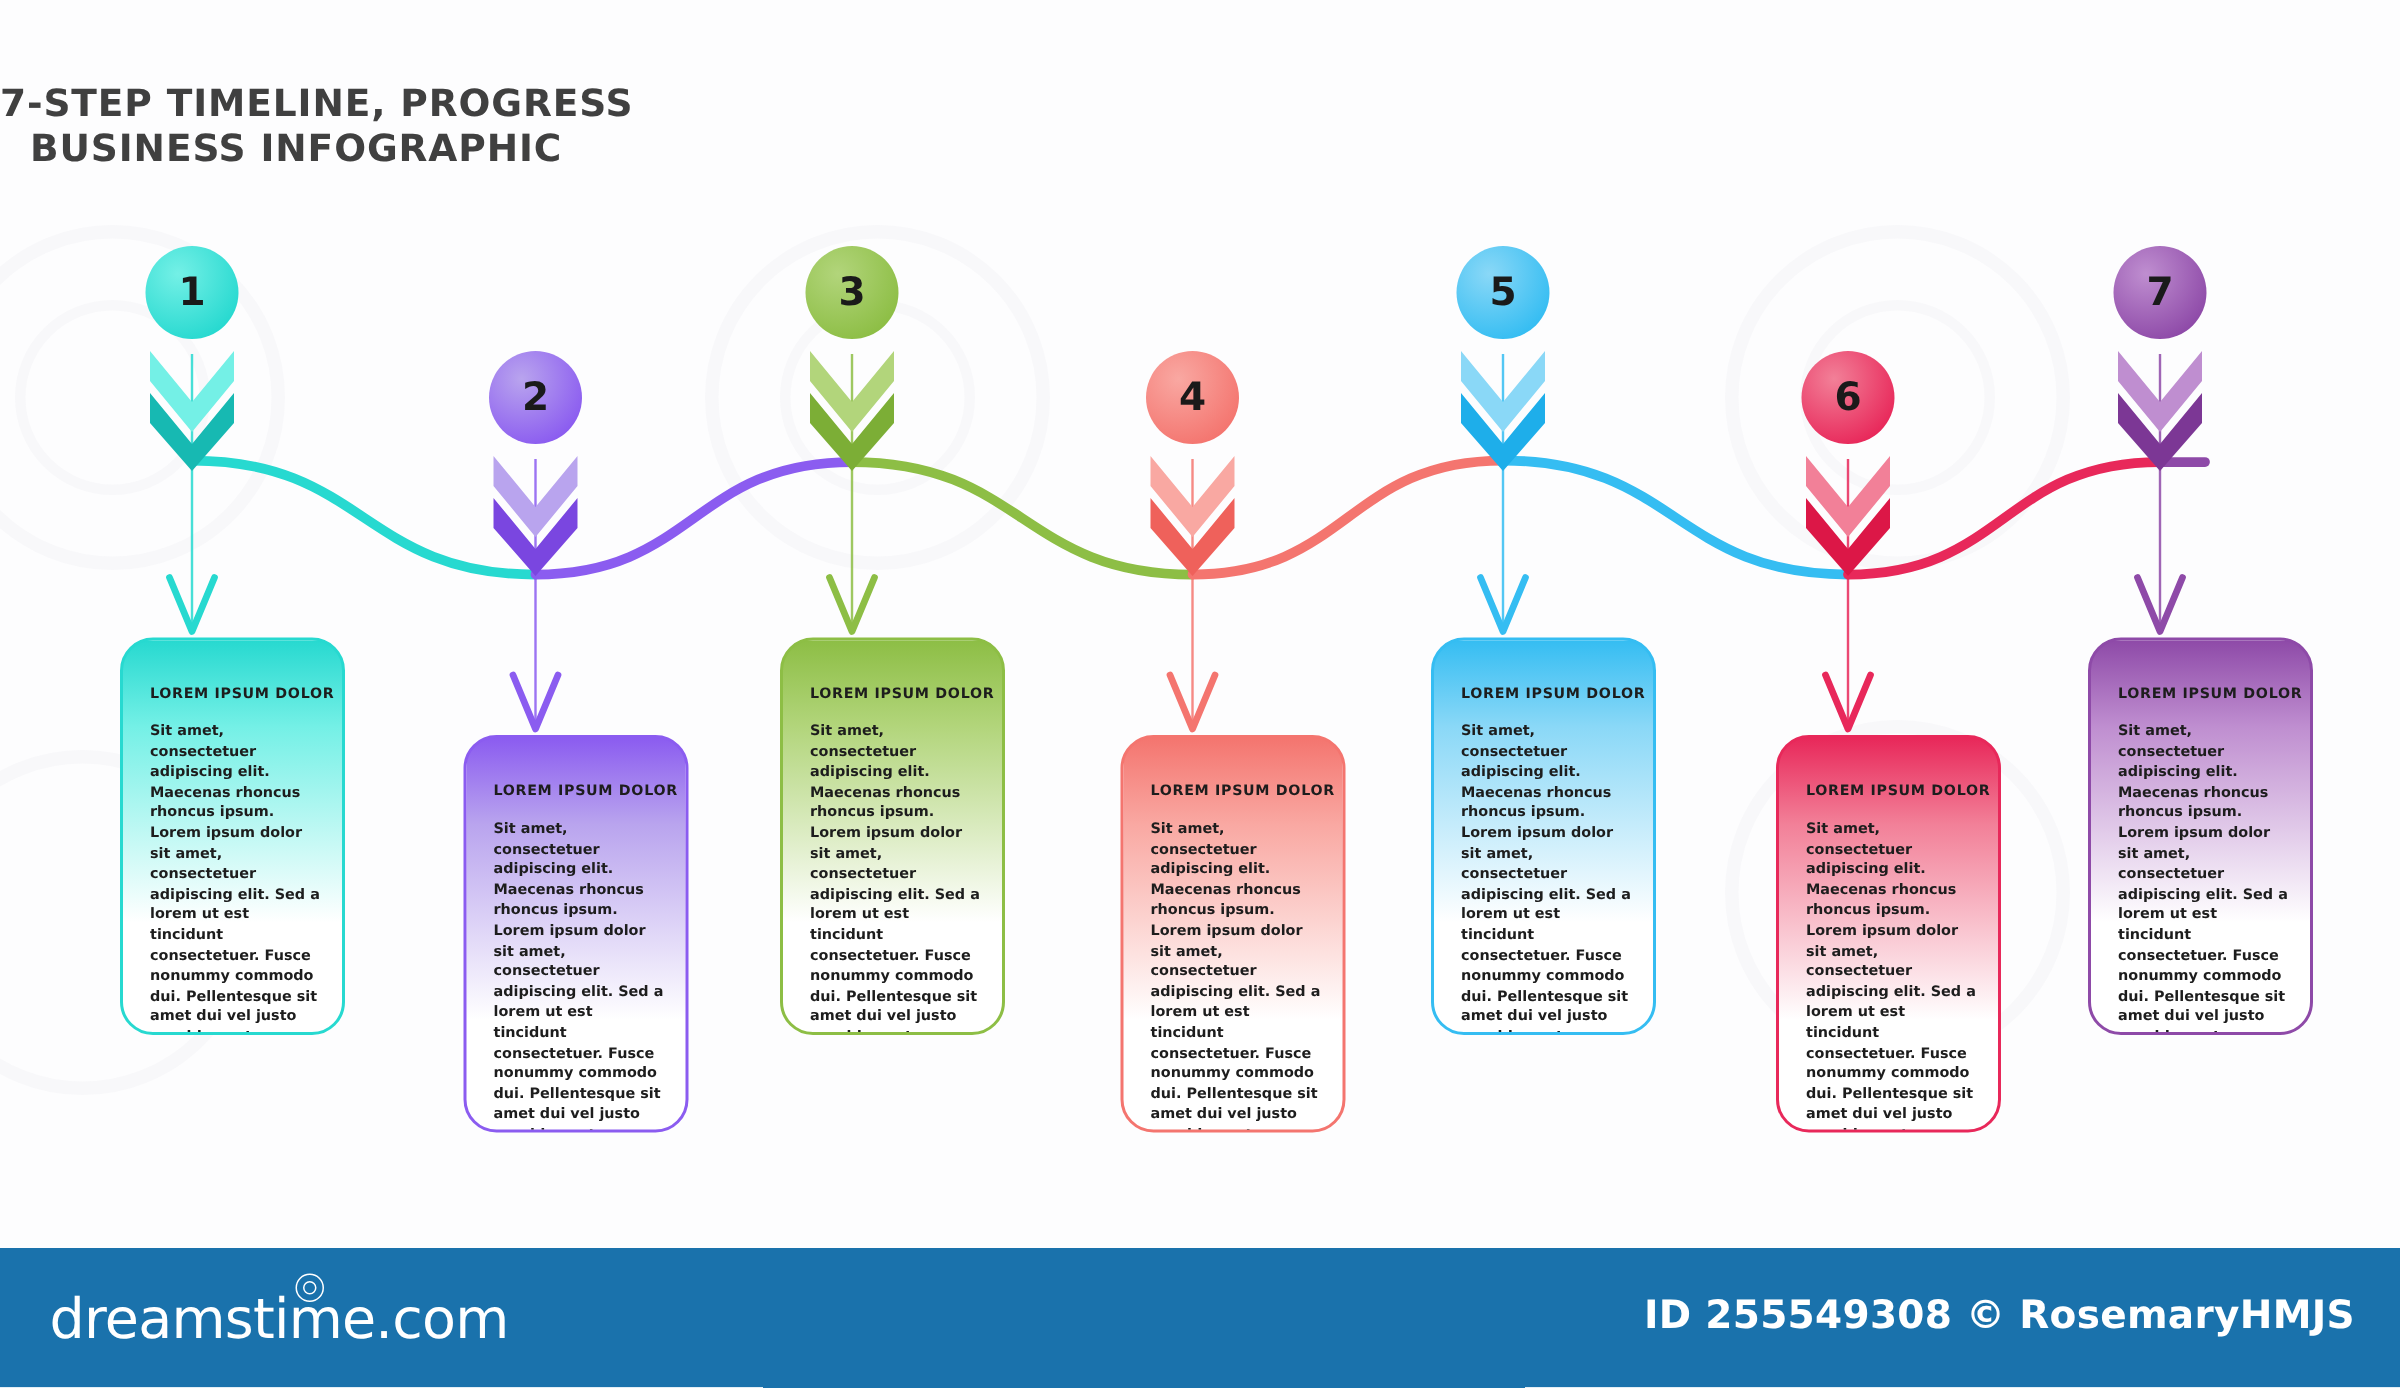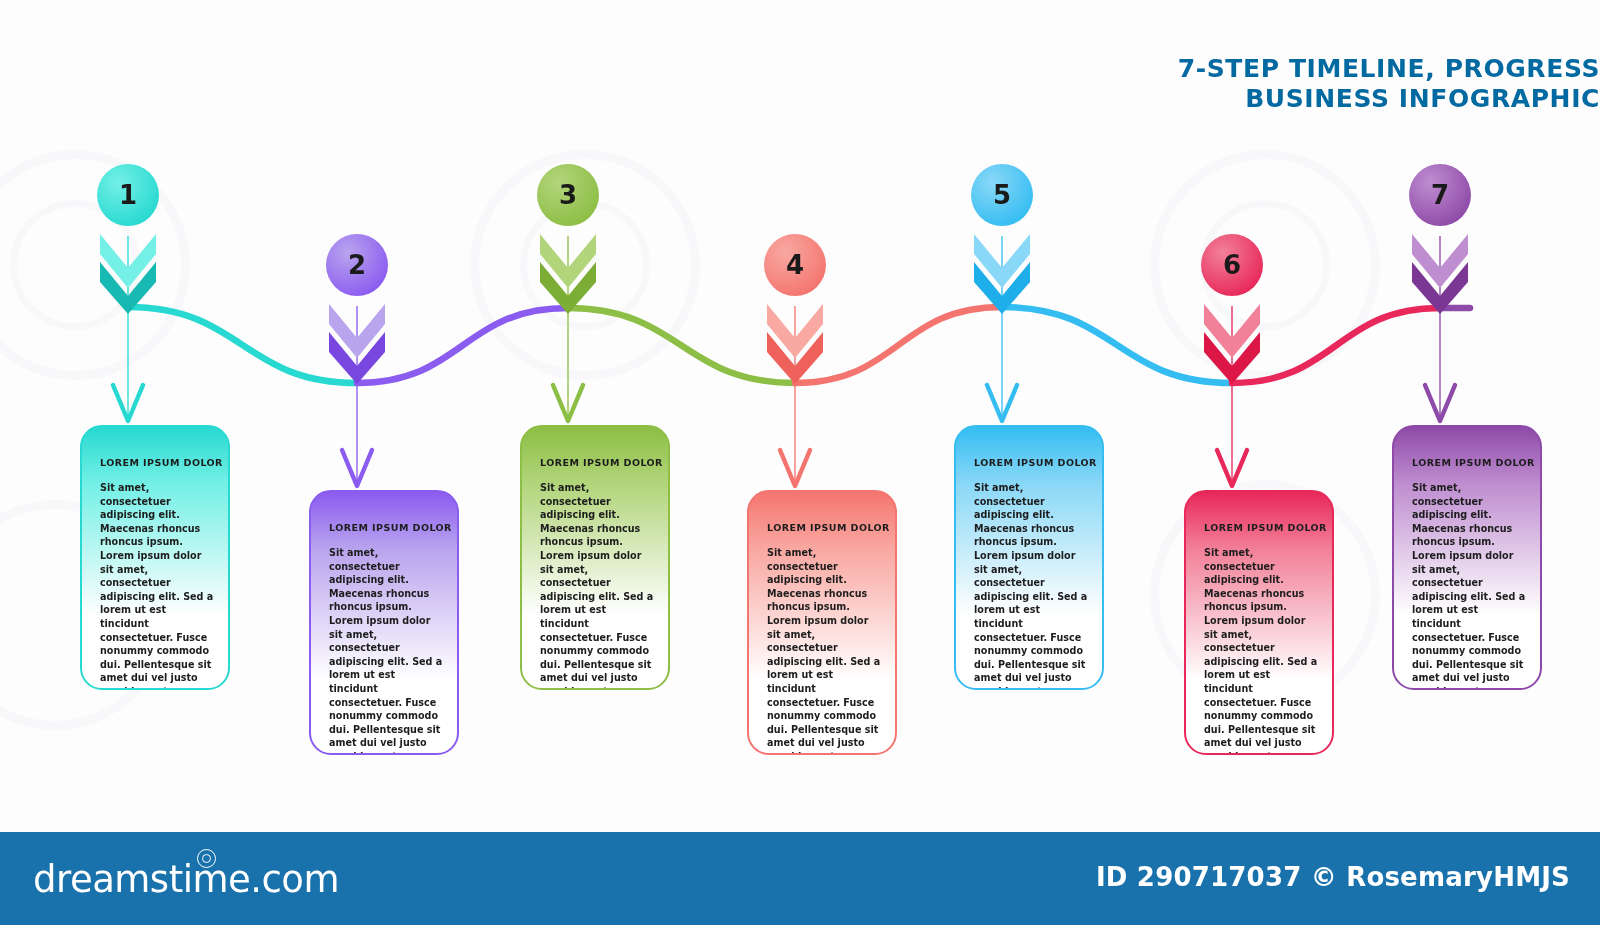--- a/index.html
+++ b/index.html
@@ -12,24 +12,24 @@
   #stage { position: relative; width: 1600px; height: 925px; background: #fdfdfe; overflow: hidden; }
 
   
   .wm { position: absolute; border-radius: 50%; border: 9px solid rgba(150,150,160,.045);
         pointer-events: none; }
   .wm.b { border-width: 7px; }
 
   
   #title {
     position: absolute; left: 0; top: 54px; width: 1600px;
-    text-align: right; color: #0369a1; font-weight: bold;
+    text-align: left; color: #404040; font-weight: bold;
     font-size: 25px; letter-spacing: .6px; line-height: 30px;
   }
-  #title .l2 { display: block; }
+  #title .l2 { display: block; padding-left: 20px; }
 
   
   #wave-layer, #stem-layer { position: absolute; left: 0; top: 0; width: 1600px; height: 925px; }
   #stem-layer { pointer-events: none; }
 
   
   .circle {
     position: absolute; width: 62px; height: 62px; border-radius: 50%;
     display: flex; align-items: center; justify-content: center;
     color: #1a1a1a; font-weight: bold; font-size: 26px;
@@ -233,16 +233,16 @@
         <div class="card-inner">
           <h3>LOREM IPSUM DOLOR</h3>
           <p>Sit amet, consectetuer adipiscing elit. Maecenas rhoncus rhoncus ipsum. Lorem ipsum dolor sit amet, consectetuer adipiscing elit. Sed a lorem ut est tincidunt consectetuer. Fusce nonummy commodo dui. Pellentesque sit amet dui vel justo gravida auctor. Lorem ipsum dolor sit amet, consectetuer adipiscing elit.</p>
         </div>
       </div>
     </div>
 
   <div id="footer">
     <div id="ds-logo">dreamstime.com</div>
     <div id="ds-reg"></div>
-    <div id="credit">ID 290717037 © RosemaryHMJS</div>
+    <div id="credit">ID 255549308 © RosemaryHMJS</div>
   </div>
 
 </div>
 
 </body></html>

